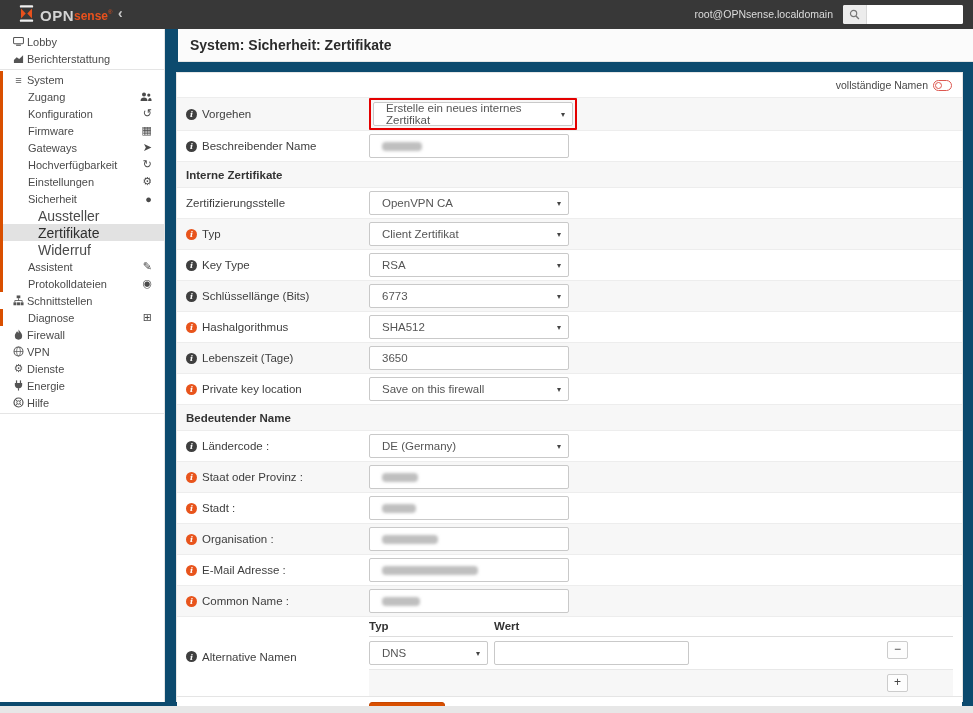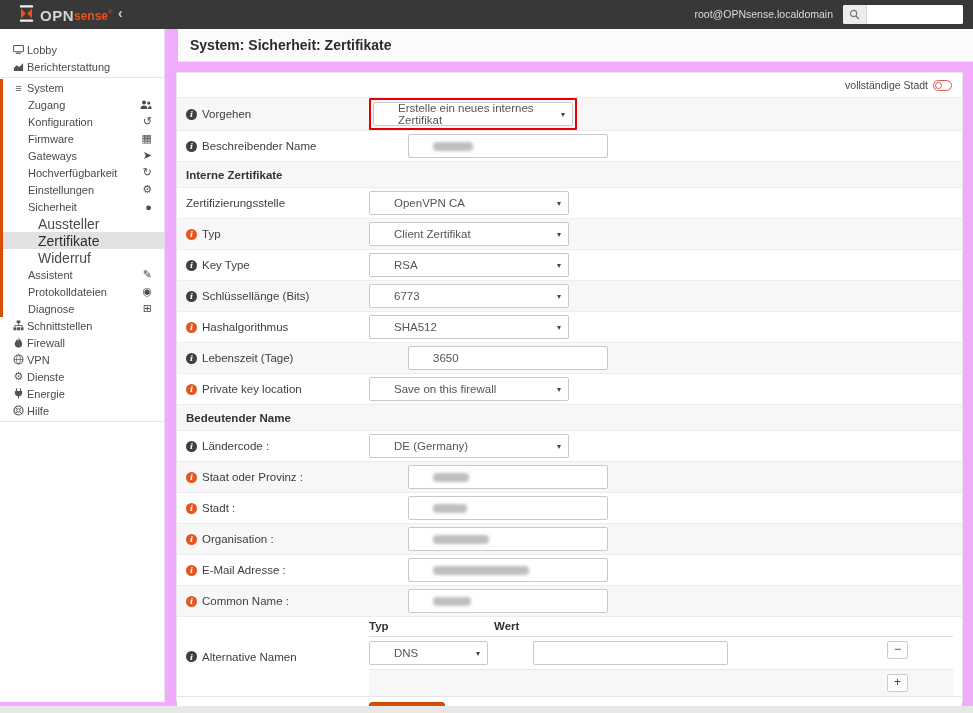--- a/index.html
+++ b/index.html
@@ -1,34 +1,34 @@
 <!DOCTYPE html>
 <html><head>
 <meta charset="utf-8">
 <style>
   * { margin:0; padding:0; box-sizing:border-box; }
   html,body { width:973px; height:713px; overflow:hidden; }
   body { font-family:"Liberation Sans","DejaVu Sans",sans-serif; background:#f2f2f2; }
-  #screen { position:relative; width:973px; height:713px; background:#f0abfc; overflow:hidden; }
+  #screen { position:relative; width:973px; height:713px; background:#0c4a6e; overflow:hidden; }
 
   
   #topbar { position:absolute; top:0; left:0; right:0; height:29px; background:#383838; z-index:5; }
   #brand { position:absolute; left:17px; top:4px; display:flex; align-items:center; }
   #brand .opn { color:#d4d4d4; font-weight:bold; font-size:15px; letter-spacing:0.5px; margin-left:4px; }
   #brand .sense { color:#e8511d; font-weight:bold; font-size:12px; }
   #brand .reg { color:#e8511d; font-size:6px; vertical-align:top; position:relative; top:-4px; }
   #collapse { position:absolute; left:118px; top:0; height:29px; line-height:27px; color:#c9c9c9; font-size:14px; font-weight:bold; cursor:pointer; }
   #user { position:absolute; right:140px; top:0; height:23px; line-height:29px; color:#dcdcdc; font-size:10.5px; }
   #searchbox { position:absolute; right:10px; top:5px; width:120px; height:19px; background:#fff; border-radius:2px; display:flex; overflow:hidden; }
   #searchbox .seg { width:24px; background:#ececec; border-right:1px solid #d7d7d7; display:flex; align-items:center; justify-content:center; }
   #searchbox input { flex:1; border:none; outline:none; font-size:11px; padding:0 5px; color:#333; background:#fff; min-width:0; }
 
   
   #sidebar { position:absolute; top:29px; left:0; width:165px; height:673px; background:#fff; border-right:1px solid #e3e3e3; }
-  #sidebar ul { list-style:none; padding-top:12px; }
+  #sidebar ul { list-style:none; padding-top:4px; }
   .si { display:flex; align-items:center; height:17px; font-size:11px; color:#4a4a4a; cursor:pointer; }
   .si .icon { width:17px; display:inline-flex; justify-content:center; color:#555; flex:none; }
   .si .ricon { margin-left:auto; margin-right:12px; color:#4a4a4a; display:inline-flex; }
   .si.lvl0 { padding-left:10px; }
   .si.lvl1 { padding-left:28px; }
   .si.lvl2 { padding-left:38px; font-size:14px; }
   .si.grp { box-shadow: inset 3px 0 0 #d94f00; }
   .si.active { background:#e2e2e2; color:#2e2e2e; }
   li.divider { border-bottom:1px solid #e5e5e5; margin:2px 0 1px 0; height:0; }
 
@@ -43,23 +43,23 @@
   .toggle i { position:absolute; left:1px; top:1px; width:7px; height:7px; border:1px solid #dd5850; border-radius:50%; display:block; }
 
   #form-rows .frow { display:flex; align-items:center; min-height:31px; border-top:1px solid #ededed; padding:0 9px; }
   #form-rows .frow:nth-child(odd) { background:#f7f7f7; }
   #form-rows .frow.section { min-height:26px; font-weight:bold; font-size:11.5px; color:#333; }
   .lblcell { width:183px; flex:none; display:flex; align-items:center; gap:5px; font-size:11.5px; color:#3e3e3e; }
   .info { width:11px; height:11px; border-radius:50%; color:#fff; font-size:8px; font-weight:bold; font-style:italic; font-family:"DejaVu Serif",serif; display:inline-flex; align-items:center; justify-content:center; flex:none; }
   .info.gray { background:#3f3f3f; } .info.orange { background:#e8541c; }
   .ctlcell { flex:1; display:flex; align-items:center; }
 
-  .sel, .tin { position:relative; width:200px; height:24px; border:1px solid #c9c9c9; border-radius:2px; background:#fff; font-size:11.5px; color:#555; display:flex; align-items:center; padding:0 24px; cursor:pointer; }
+  .sel, .tin { position:relative; width:200px; height:24px; border:1px solid #c9c9c9; border-radius:2px; background:#fff; font-size:11.5px; color:#555; display:flex; align-items:center; padding:0 12px; cursor:pointer; }
   .sel .caret { position:absolute; right:7px; font-size:8px; color:#444; }
-  .tin { cursor:text;margin-left:39px; }
+  .tin { cursor:text; }
   .redact { display:inline-block; height:9px; border-radius:4px; background:#bfbfbf; filter:blur(1.5px); }
 
   .hlbox { border:2px solid #e40000; padding:2px; border-radius:1px; }
 
   
   .frow.altrow { align-items:flex-start; padding-top:4px; padding-bottom:4px; }
   .alt-table { flex:1; font-size:11.5px; }
   .alt-head { display:flex; font-weight:bold; color:#333; border-bottom:1px solid #ddd; padding:3px 0 4px 0; }
   .alt-head .c1 { width:125px; } .alt-head .c2 { flex:1; }
   .alt-ctl { display:flex; align-items:flex-start; padding:4px 0; border-bottom:1px solid #e8e8e8; }
@@ -172,35 +172,35 @@
           <span>Widerruf</span>
         </li>
         <li class="si lvl1 grp">
           <span>Assistent</span>
           <span class="ricon" style="font-size: 11px;">✎</span>
         </li>
         <li class="si lvl1 grp">
           <span>Protokolldateien</span>
           <span class="ricon" style="font-size: 11px;">◉</span>
         </li>
-        <li class="si lvl1 grp">
-          <span>Diagnose</span>
-          <span class="ricon" style="font-size: 11px;">⊞</span>
-        </li>
         <li class="si lvl0">
           <span class="icon">
             <svg viewBox="0 0 12 12" width="11" height="11">
               <rect x="4" y="0.5" width="4" height="3" fill="currentColor"></rect>
               <rect x="0.5" y="8" width="3.2" height="3.2" fill="currentColor"></rect>
               <rect x="4.4" y="8" width="3.2" height="3.2" fill="currentColor"></rect>
               <rect x="8.3" y="8" width="3.2" height="3.2" fill="currentColor"></rect>
               <path d="M6 3.5 V6 M2 8 V6 H10 V8" fill="none" stroke="currentColor" stroke-width="0.9"></path>
             </svg>
           </span>
           <span>Schnittstellen</span>
+        </li>
+        <li class="si lvl1 grp">
+          <span>Diagnose</span>
+          <span class="ricon" style="font-size: 11px;">⊞</span>
         </li>
         <li class="si lvl0">
           <span class="icon">
             <svg viewBox="0 0 12 12" width="11" height="11">
               <path d="M6 0.5 C7.5 3 10 4.4 10 7.4 A4 4.2 0 0 1 2 7.4 C2 5.4 3.4 4 4.5 2.4 C5 3.4 5.5 3.9 6 4.4 C6.2 3 6 1.8 6 0.5 Z" fill="currentColor"></path>
             </svg>
           </span>
           <span>Firewall</span>
         </li>
         <li class="si lvl0">
@@ -244,21 +244,21 @@
         <li class="divider"></li>
       </ul>
   </div>
 
   <div id="titlebar">
     <div id="page-title">System: Sicherheit: Zertifikate</div>
   </div>
 
   <div id="panel">
     <div id="helpbar">
-      <span>vollständige Stadt</span>
+      <span>vollständige Namen</span>
       <span class="toggle">
           <i></i>
         </span>
     </div>
     <div id="form-rows">
         <div class="frow">
           <div class="lblcell">
             <span class="info gray">i</span>
             <span>Vorgehen</span>
           </div>

